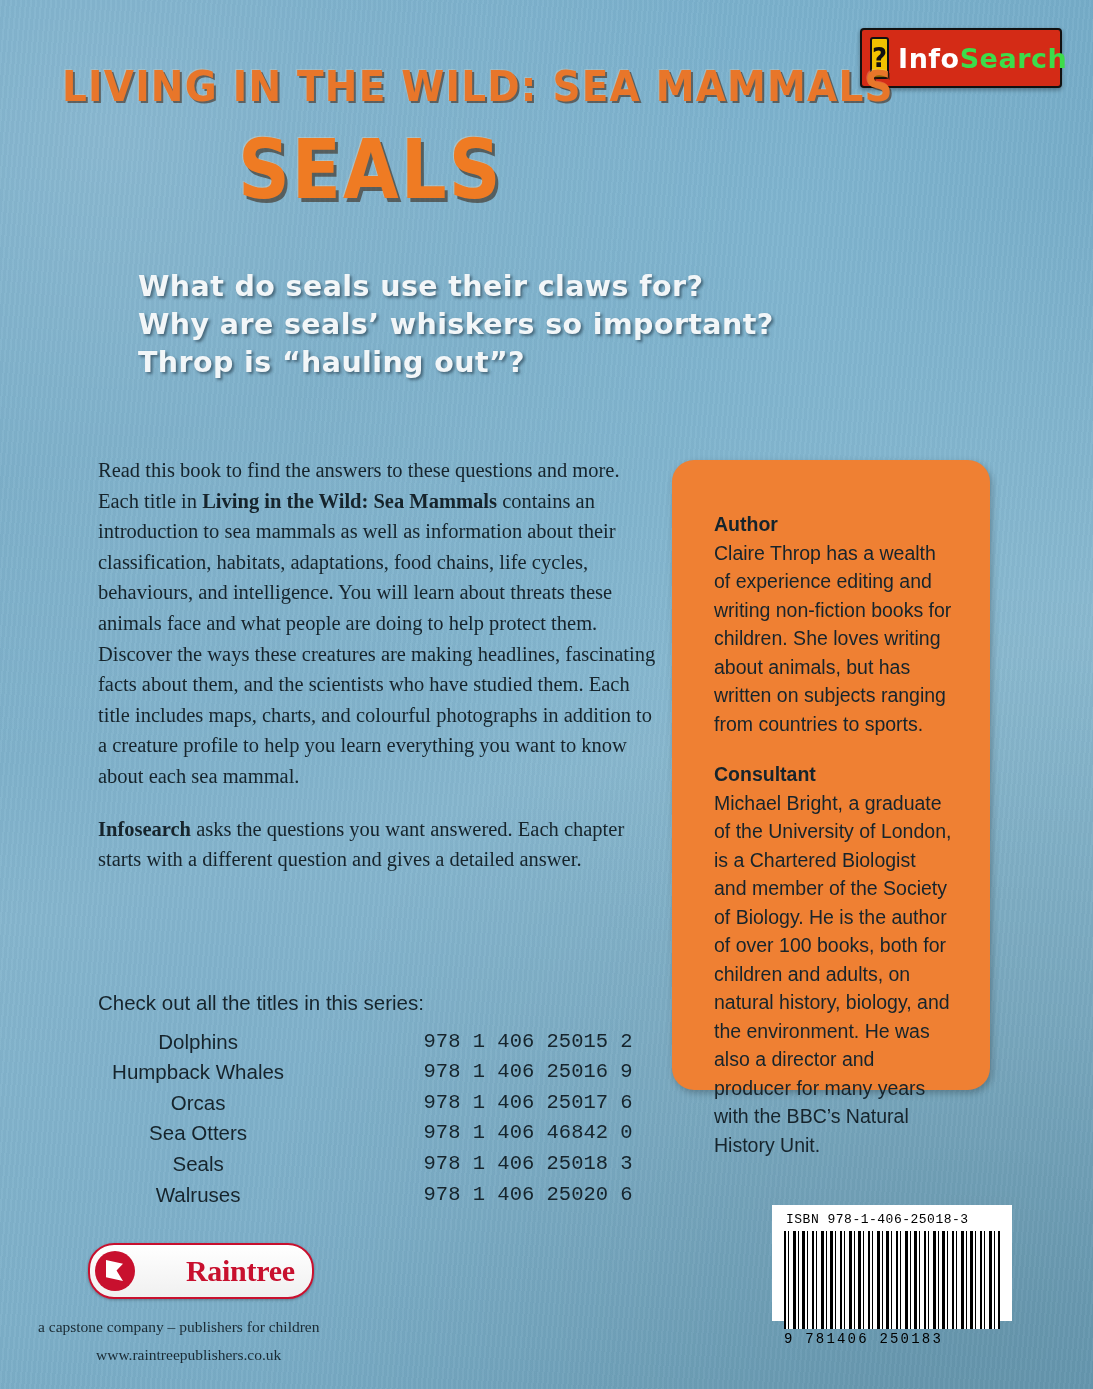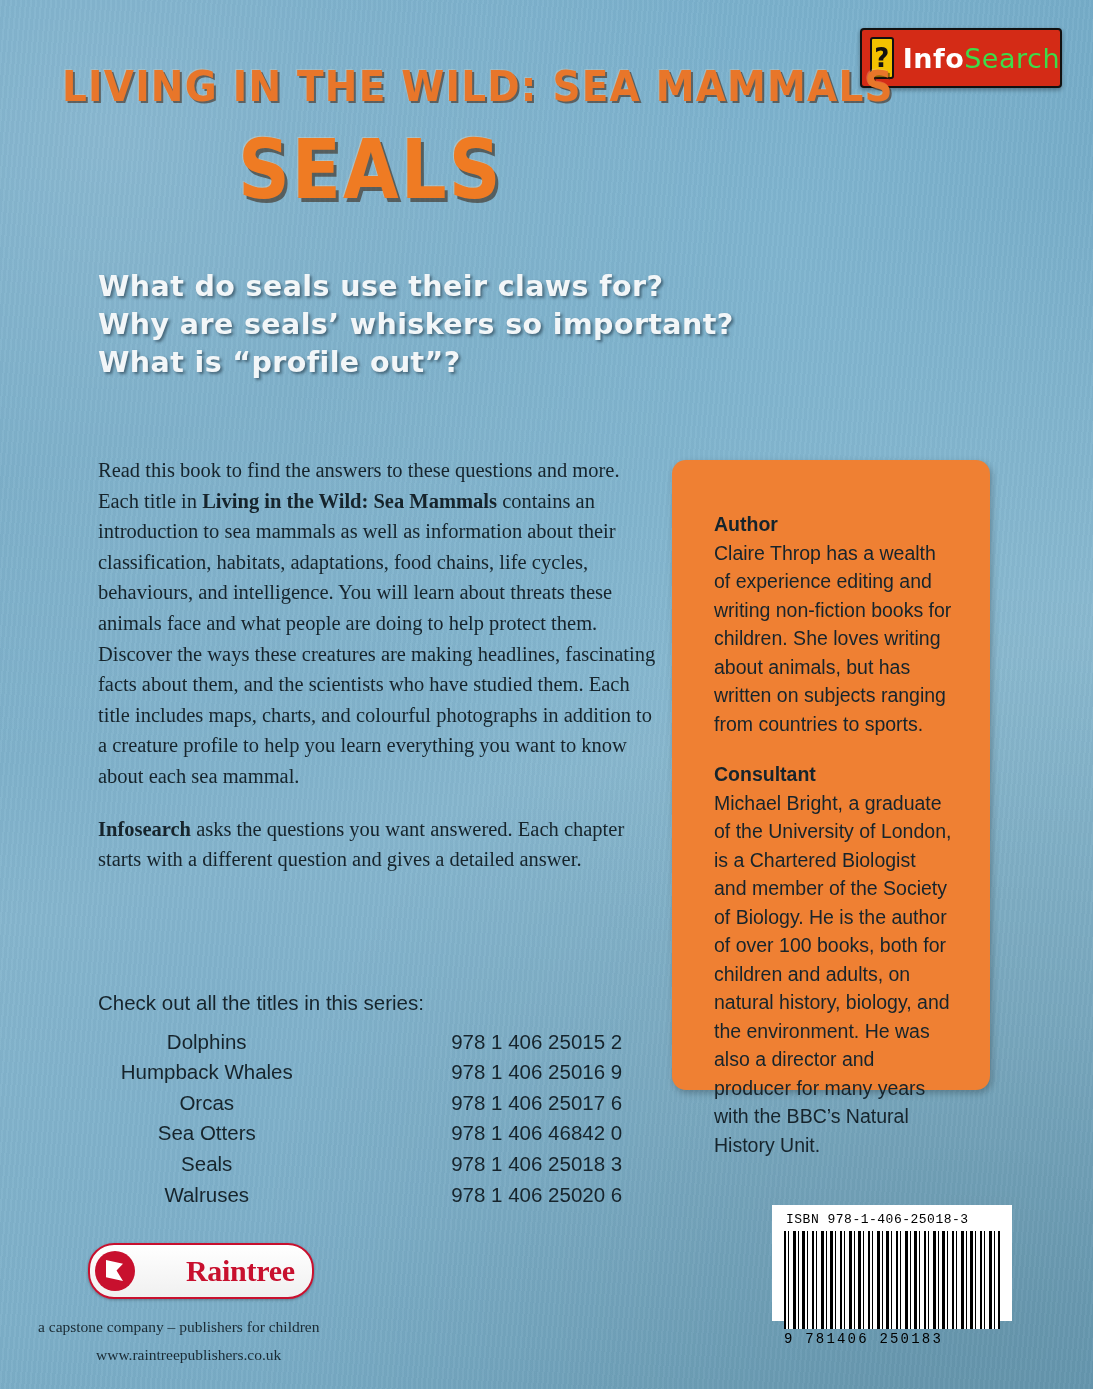--- a/index.html
+++ b/index.html
@@ -64,21 +64,21 @@
     text-align: center;
     font-family: "DejaVu Sans", sans-serif;
   }
   .infosearch .word {
     margin-left: 9px;
     font-size: 27px;
     letter-spacing: 0.5px;
     font-family: "DejaVu Sans", sans-serif;
   }
   .infosearch .word .info { color: #ffffff; font-weight: bold; }
-  .infosearch .word .search { color: #3ddc4a; font-weight: normal; }
+  .infosearch .word .search { color: #3ddc4a; font-weight: bold; }
 
   
   .series-title {
     position: absolute;
     top: 62px;
     left: 62px;
     font-size: 39px;
     font-weight: bold;
     letter-spacing: 1.2px;
     color: #e8762a;
@@ -112,21 +112,21 @@
     left: 98px;
     width: 760px;
     color: #f2f6f8;
     font-family: "DejaVu Sans", sans-serif;
     font-weight: bold;
     font-size: 28.5px;
     line-height: 38px;
     letter-spacing: 0.4px;
     text-shadow: 2px 2px 3px rgba(20,40,55,0.55);
   }
-  .questions div { white-space: nowrap; }
+  .questions div { white-space: nowrap; margin-left: 40px; }
 
   
   .blurb {
     position: absolute;
     top: 455px;
     left: 98px;
     width: 560px;
     color: #16242c;
     font-size: 20.5px;
     line-height: 30.6px;
@@ -150,31 +150,31 @@
     border-collapse: collapse;
     width: 100%;
     text-align: center;
   }
   .series-list td {
     padding: 0;
     font-size: 20.5px;
     line-height: 30.6px;
     vertical-align: top;
   }
-  .series-list td.isbn { padding-left: 100px; white-space: nowrap; }
+  .series-list td.isbn { padding-left: 100px; white-space: nowrap; font-family: Liberation Mono, monospace; }
 
   
   .author-panel {
     position: absolute;
     top: 460px;
     left: 672px;
     width: 318px;
     height: 630px;
     background: #ef8033;
-    border-radius: 14px;
+    border-radius: 22px;
     box-shadow: 2px 3px 7px rgba(0,0,0,0.25);
   }
   .author-panel .inner {
     padding: 50px 24px 0 42px;
     color: #16242c;
     font-size: 19.5px;
     line-height: 28.5px;
   }
   .author-panel h3 {
     margin: 0;
@@ -292,21 +292,21 @@
       <span class="info">Info</span><span class="search">Search</span>
     </div>
   </div>
 
   <div class="series-title">LIVING IN THE WILD: SEA MAMMALS</div>
   <div class="main-title">SEALS</div>
 
   <div class="questions">
     <div>What do seals use their claws for?</div>
     <div>Why are seals’ whiskers so important?</div>
-    <div>What is “profile out”?</div>
+    <div>Throp is “hauling out”?</div>
   </div>
 
   <div class="blurb">
     <p><span>Read this book to find the answers to these questions and more. Each title in </span><b>Living in the Wild: Sea Mammals</b><span> contains an introduction to sea mammals as well as information about their classification, habitats, adaptations, food chains, life cycles, behaviours, and intelligence. You will learn about threats these animals face and what people are doing to help protect them. Discover the ways these creatures are making headlines, fascinating facts about them, and the scientists who have studied them. Each title includes maps, charts, and colourful photographs in addition to a creature profile to help you learn everything you want to know about each sea mammal.</span></p>
     <p><b>Infosearch</b><span> asks the questions you want answered. Each chapter starts with a different question and gives a detailed answer.</span></p>
   </div>
 
   <div class="series-list">
     <div class="heading">Check out all the titles in this series:</div>
     <table>

